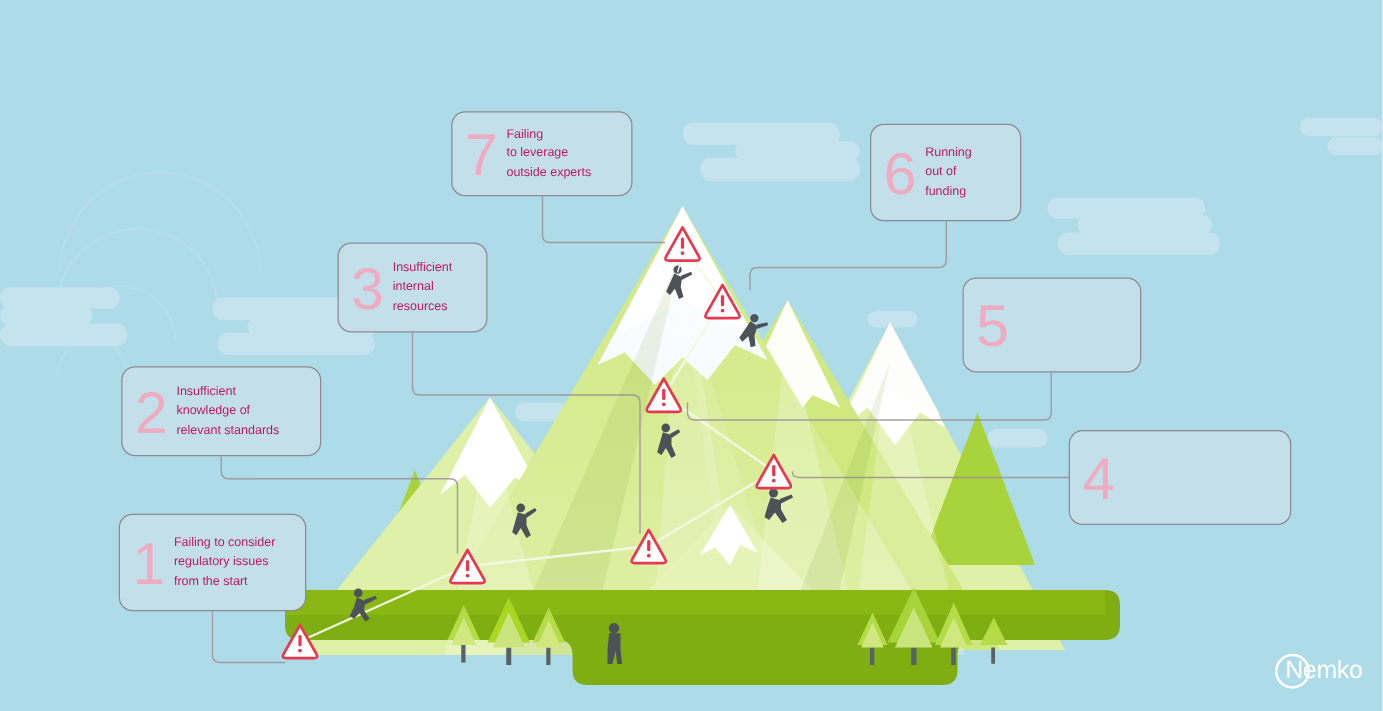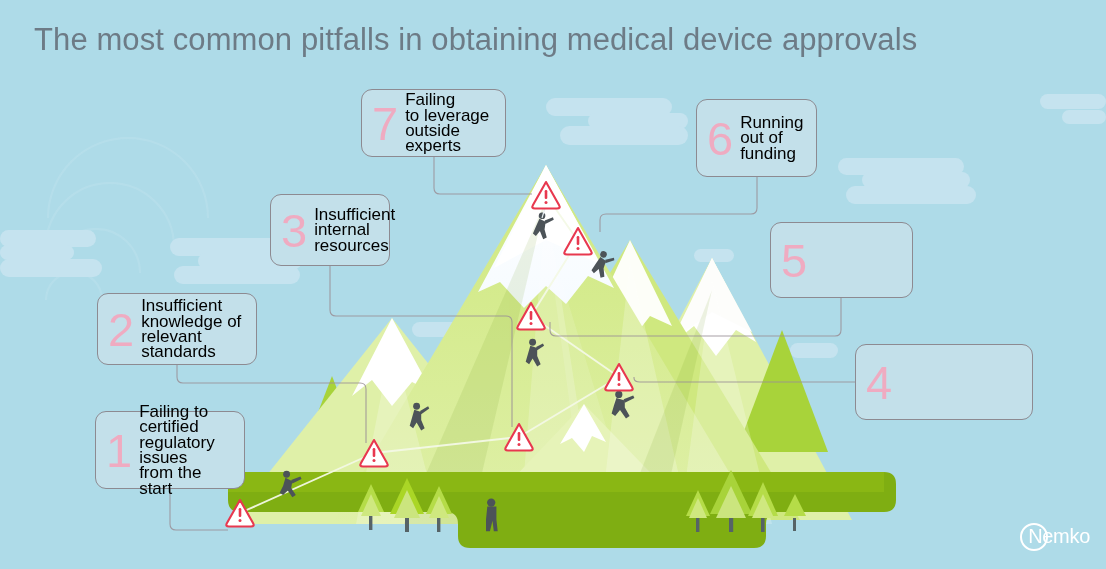--- a/index.html
+++ b/index.html
@@ -48,23 +48,23 @@
     line-height: 1;
     color: #f2a9bf;
     font-weight: 300;
     margin-right: 7px;
     flex: 0 0 auto;
     -webkit-text-stroke: 0px;
     opacity: 0.95;
     font-family: "Liberation Sans", sans-serif;
   }
   .callout .txt {
-    font-size: 17px;
+    font-size: 10px;
     line-height: 15.4px;
-    color: #000000;
+    color: #be185d;
     white-space: pre-line;
   }
   
   .logo {
     position: absolute;
     right: 16px;
     bottom: 18px;
     display: flex;
     align-items: center;
     height: 30px;
@@ -340,21 +340,20 @@
         <circle cx="0" cy="7.4" r="1.5" fill="#e8384f"></circle>
       </g>
       <g transform="translate(546,195)">
         <path d="M0,-13 L13,10 Q15,13.5 11,13.5 L-11,13.5 Q-15,13.5 -13,10 Z" fill="#ffffff" stroke="#e8384f" stroke-width="2.1" stroke-linejoin="round"></path>
         <rect x="-1.3" y="-5" width="2.6" height="9" rx="1.2" fill="#e8384f"></rect>
         <circle cx="0" cy="7.4" r="1.5" fill="#e8384f"></circle>
       </g>
     </g>
   </svg>
 
-  <div class="title">The most common pitfalls in obtaining medical device approvals</div>
 
   <div class="callout" id="c7" style="left: 361px; top: 89px; width: 145px; height: 68px;">
     <span class="num">7</span>
     <span class="txt">Failing
 to leverage
 outside experts</span>
   </div>
   <div class="callout" id="c6" style="left: 696px; top: 99px; width: 121px; height: 78px;">
     <span class="num">6</span>
     <span class="txt">Running
@@ -374,21 +373,21 @@
     <span class="num">2</span>
     <span class="txt">Insufficient
 knowledge of
 relevant standards</span>
   </div>
   <div class="callout" id="c4" style="left: 855px; top: 344px; width: 178px; height: 76px;">
     <span class="num">4</span>
   </div>
   <div class="callout" id="c1" style="left: 95px; top: 411px; width: 150px; height: 78px;">
     <span class="num">1</span>
-    <span class="txt">Failing to certified
+    <span class="txt">Failing to consider
 regulatory issues
 from the start</span>
   </div>
 
   <div class="logo">
     <span class="ring"></span>
     <span class="word">Nemko</span>
   </div>
 
 </div>

